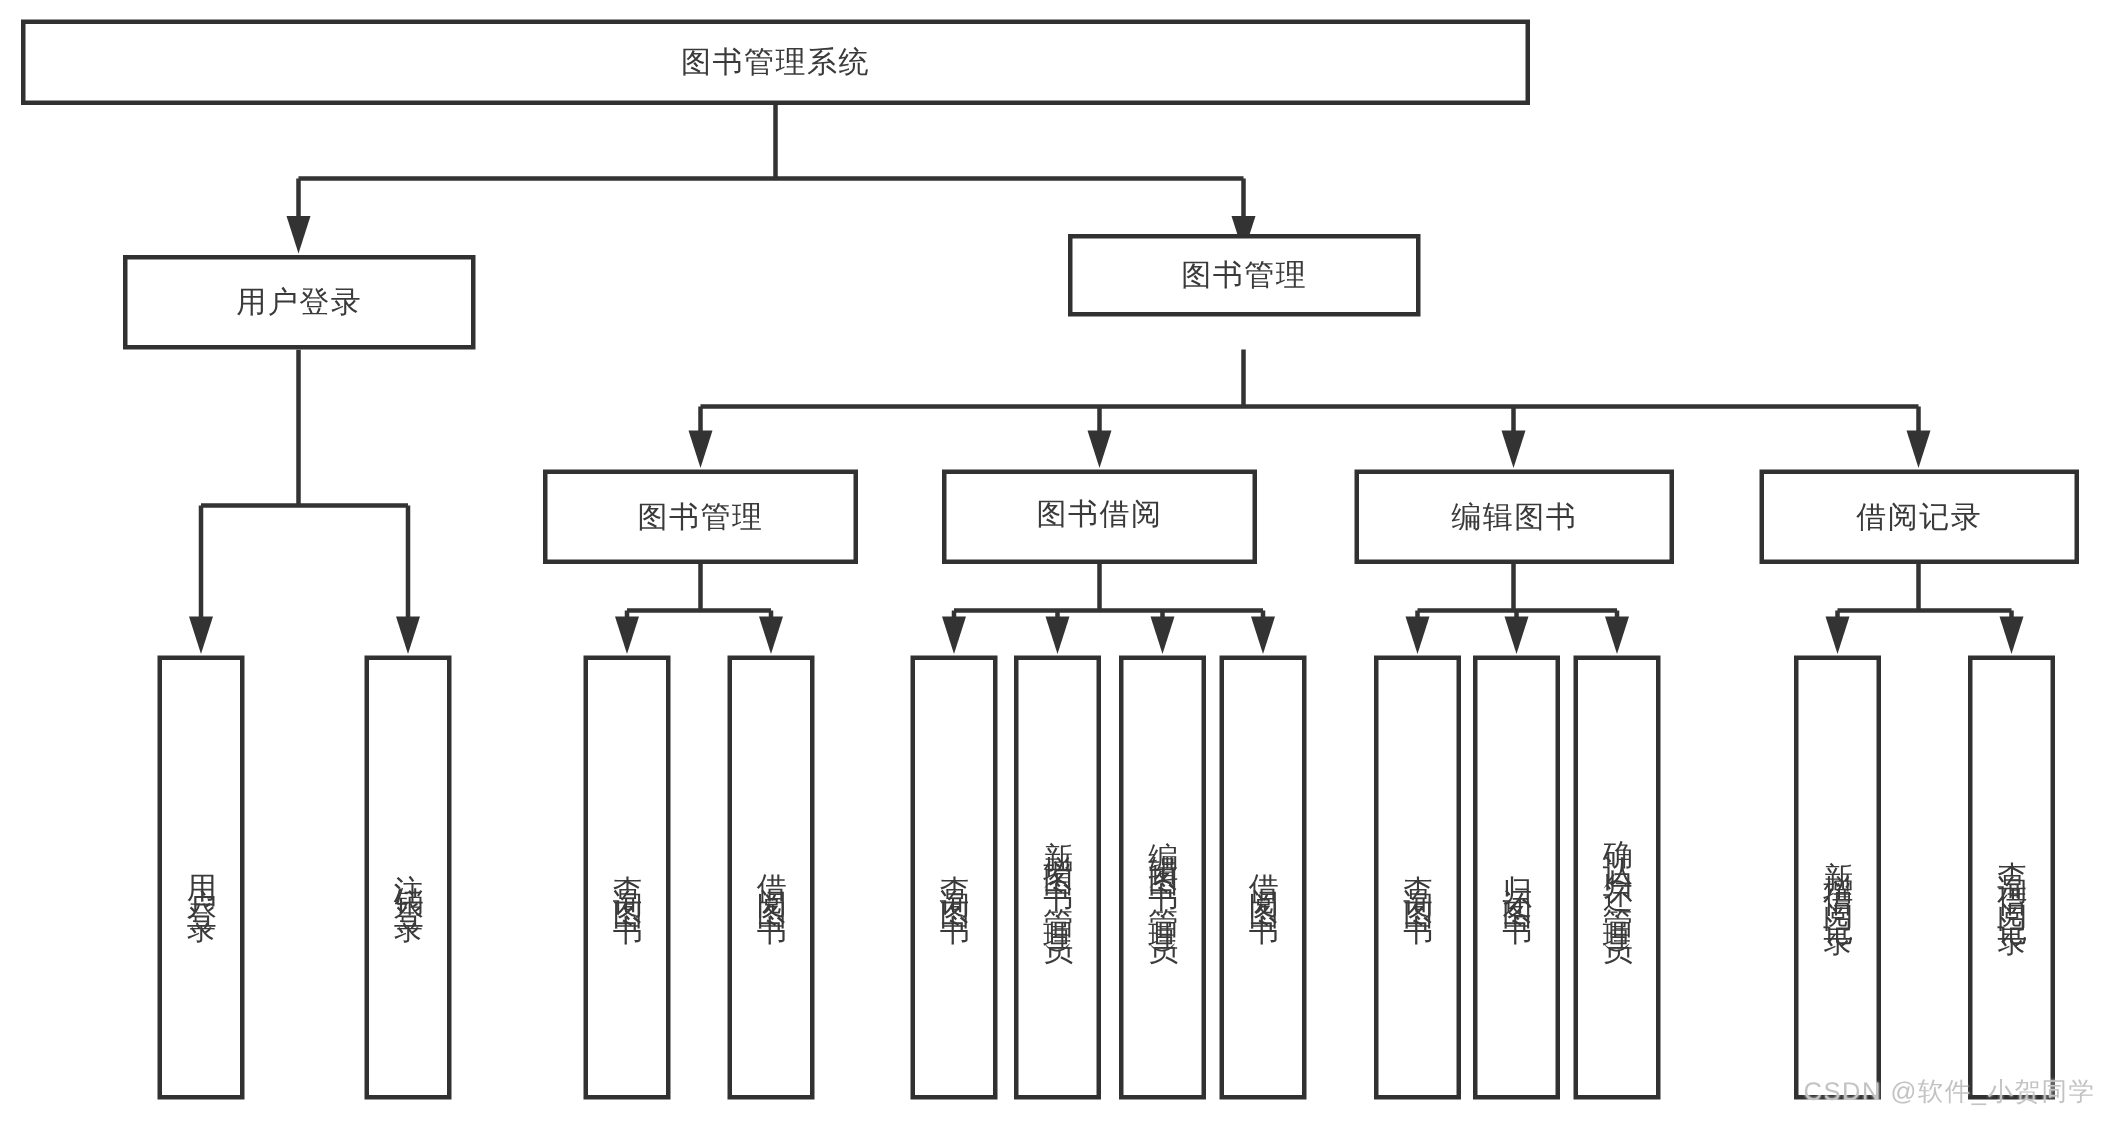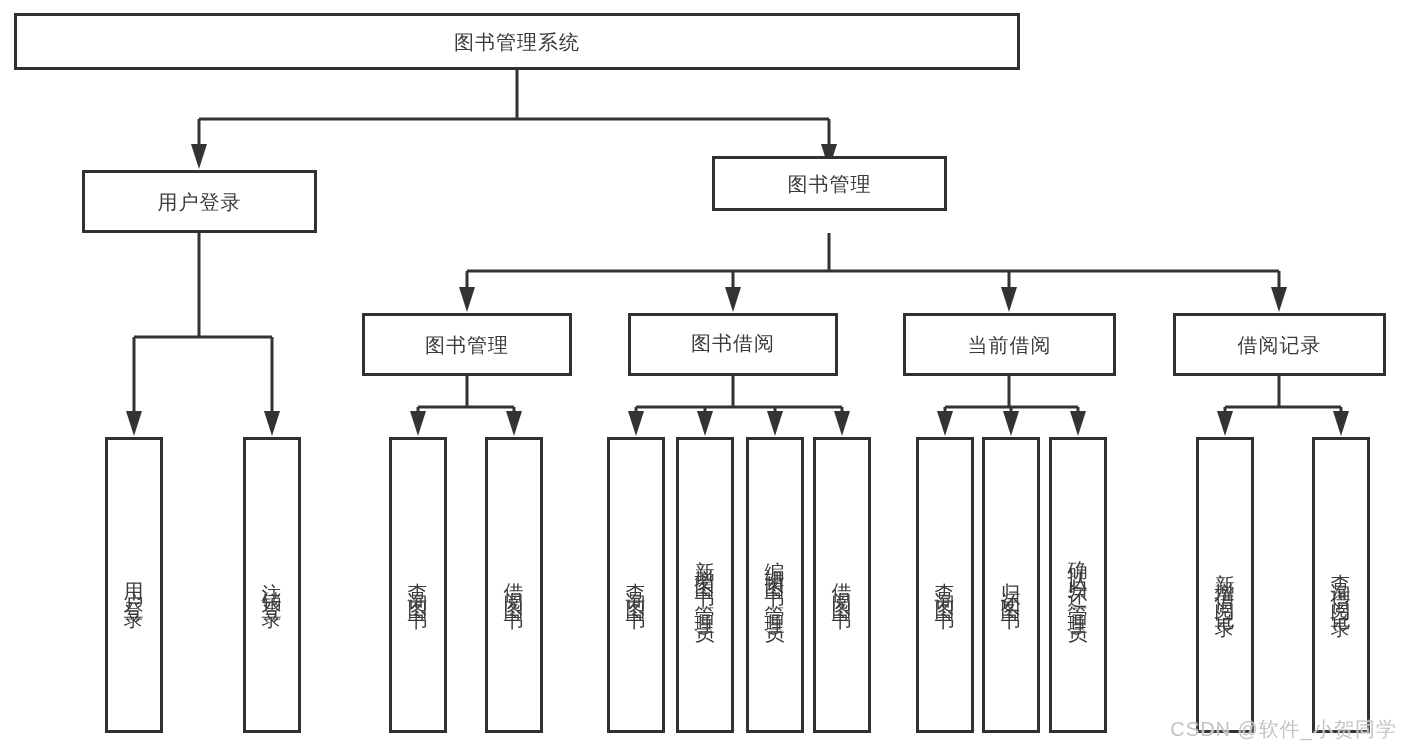--- a/index.html
+++ b/index.html
@@ -32,21 +32,21 @@
     writing-mode:vertical-rl;
     text-orientation:mixed;
     letter-spacing:9px;
     white-space:nowrap;
   }
   .watermark{
     position:absolute;
     right:8px;
     top:716px;
     z-index:2;
-    font-size:20px;
+    font-size:17px;
     color:#c3c3c3;
     letter-spacing:1px;
     text-shadow:0 0 2px #ffffff;
   }
 </style>
 </head>
 <body>
 
 <div class="stage">
 
@@ -87,21 +87,21 @@
     </g>
   </svg>
 
   <div class="box root" style="left:14px;top:13px;width:1006px;height:57px;">图书管理系统</div>
 
   <div class="box" style="left:82px;top:170px;width:235px;height:63px;">用户登录</div>
   <div class="box" style="left:712px;top:156px;width:235px;height:55px;">图书管理</div>
 
   <div class="box" style="left:362px;top:313px;width:210px;height:63px;">图书管理</div>
   <div class="box" style="left:628px;top:313px;width:210px;height:63px;font-family:Liberation Mono, monospace;">图书借阅</div>
-  <div class="box" style="left:903px;top:313px;width:213px;height:63px;">当前借阅</div>
+  <div class="box" style="left:903px;top:313px;width:213px;height:63px;">编辑图书</div>
   <div class="box" style="left:1173px;top:313px;width:213px;height:63px;">借阅记录</div>
 
   <div class="box vbox" style="left:105px;top:437px;width:58px;height:296px;">
     <span>用户登录</span>
     </div>
   <div class="box vbox" style="left:243px;top:437px;width:58px;height:296px;">
     <span>注销登录</span>
     </div>
 
   <div class="box vbox" style="left:389px;top:437px;width:58px;height:296px;">

